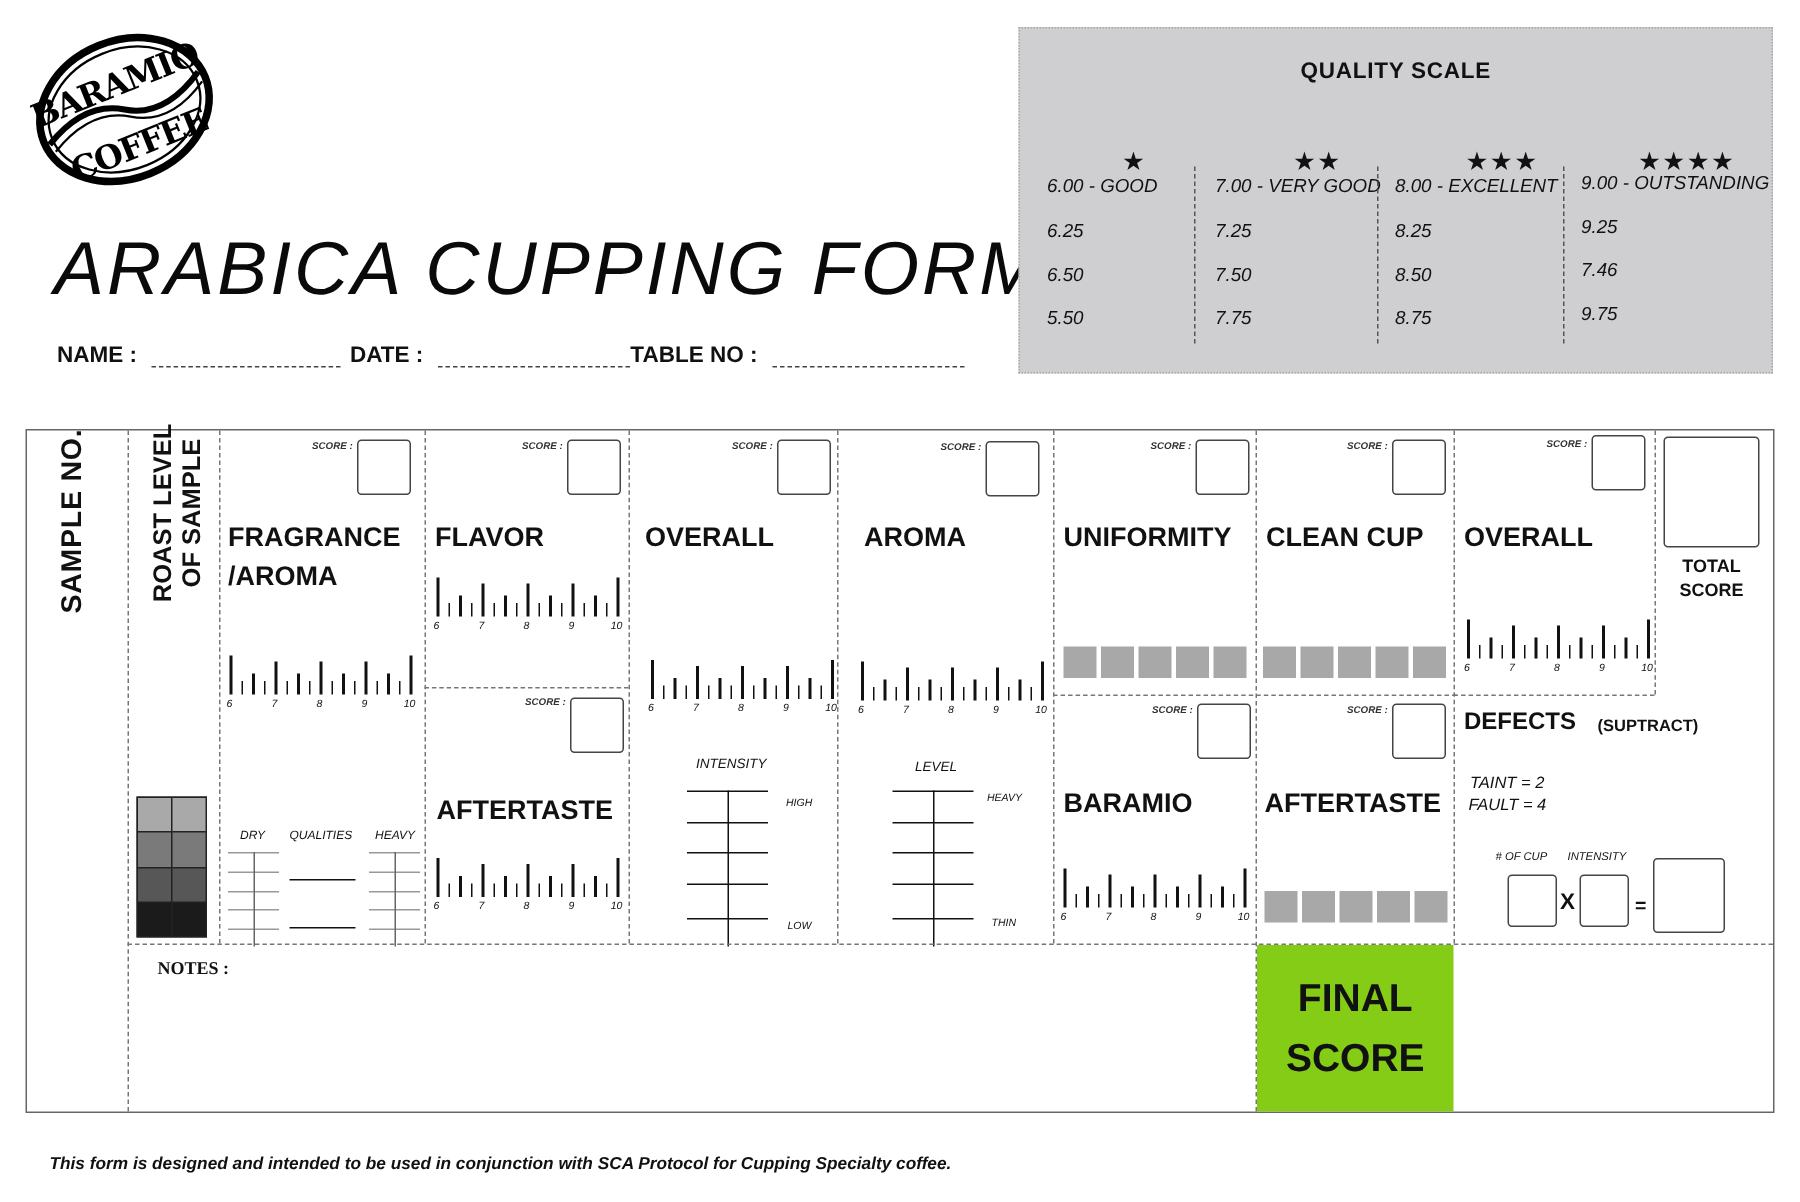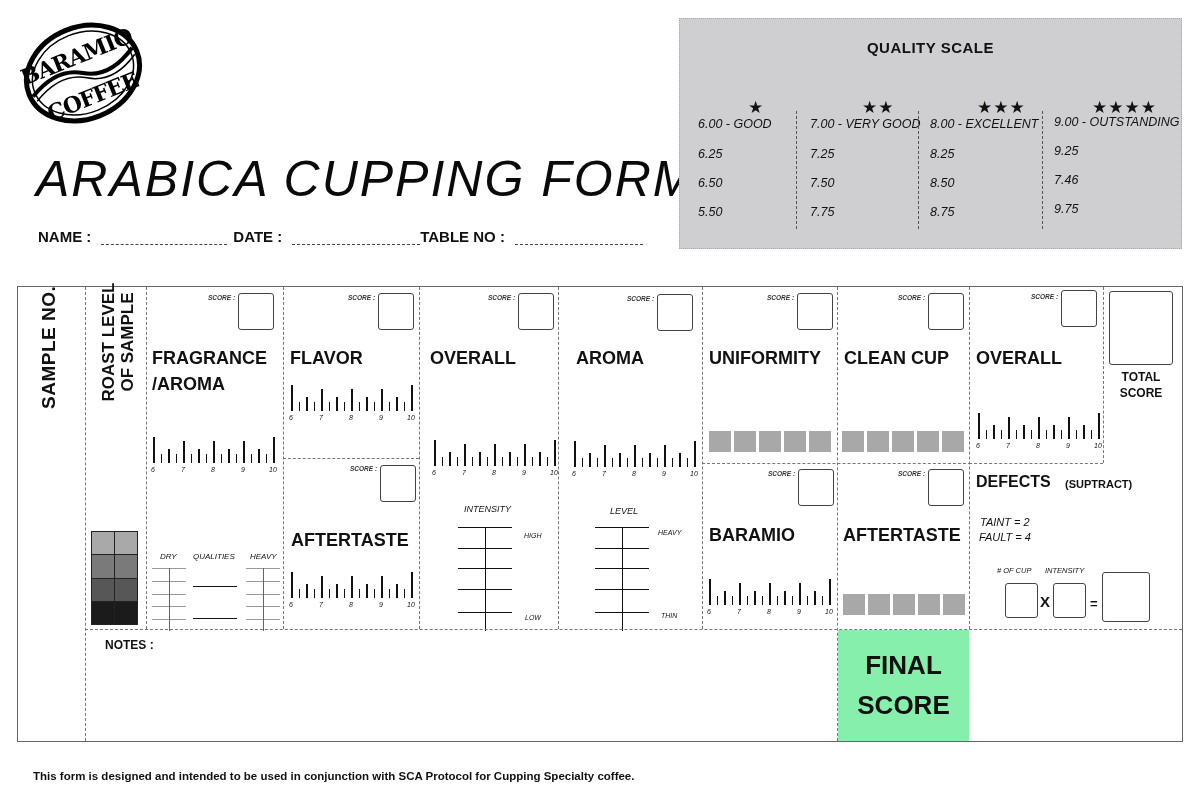--- a/index.html
+++ b/index.html
@@ -50,24 +50,24 @@
   .roast-chart { position: absolute; left: 73px; top: 244px; width: 47px; height: 94px; border: 1px solid #222; display: grid;
     grid-template-columns: 1fr 1fr; grid-template-rows: repeat(4, 1fr); gap: 1px; background: #222; }
 
   .small-it { position: absolute; font-family: "Liberation Sans", sans-serif; font-style: italic; font-size: 8px; white-space: nowrap; }
   .mid-it { position: absolute; font-family: "Liberation Sans", sans-serif; font-style: italic; font-size: 11px; white-space: nowrap; }
 
   .ladder { position: absolute; }
   .ladder .rung { position: absolute; left: 0; width: 54px; border-top: 1.5px solid #111; }
   .ladder .spine { position: absolute; top: 0; bottom: -10px; left: 27px; border-left: 1.5px solid #111; }
 
-  .final { position: absolute; left: 820px; top: 343px; width: 131px; height: 111px; background: #86efac;
+  .final { position: absolute; left: 820px; top: 343px; width: 131px; height: 111px; background: #84cc16;
     font-family: "Liberation Sans", sans-serif; font-weight: bold; font-size: 26px; text-align: center; line-height: 40px; padding-top: 15px; }
 
-  .footer { left: 33px; top: 770px; font-family: "Liberation Sans", sans-serif; font-weight: bold; font-size: 11.5px; white-space: nowrap; }
+  .footer { left: 33px; top: 770px; font-family: "Liberation Sans", sans-serif; font-style: italic; font-weight: bold; font-size: 11.5px; white-space: nowrap; }
 </style>
 </head>
 <body>
 
 <div class="abs logo">
   <svg width="126" height="110" viewBox="0 0 126 110">
     <g transform="rotate(-22 63 55)">
       <ellipse cx="63" cy="55" rx="58" ry="46" fill="#fff" stroke="#000" stroke-width="5"></ellipse>
       <ellipse cx="63" cy="55" rx="52" ry="40" fill="none" stroke="#000" stroke-width="1.5"></ellipse>
       <path d="M8 58 Q 40 40 63 55 T 118 50" fill="none" stroke="#000" stroke-width="4"></path>
@@ -443,21 +443,21 @@
   <div class="mid-it" style="left:961px;top:244px;">FAULT = 4</div>
   <div class="small-it" style="left:979px;top:279px;font-size:7.5px;"># OF CUP</div>
   <div class="small-it" style="left:1027px;top:279px;font-size:7.5px;">INTENSITY</div>
   <div class="score-box" style="left:987px;top:296px;width:33px;height:35px;"></div>
   <div class="cat-title" style="left:1022px;top:302px;font-size:15px;">X</div>
   <div class="score-box" style="left:1035px;top:296px;width:33px;height:35px;"></div>
   <div class="cat-title" style="left:1072px;top:304px;font-size:13px;">=</div>
   <div class="score-box" style="left:1084px;top:285px;width:48px;height:50px;"></div>
 
   <div class="hline" style="left:67px;top:342px;width:1097px;"></div>
-  <div class="mid-it" style="left:87px;top:351px;font-style:normal;font-weight:bold;font-size:12px;">NOTES :</div>
+  <div class="mid-it" style="left:87px;top:351px;font-style:normal;font-weight:bold;font-size:12px;font-family:Liberation Serif, serif;">NOTES :</div>
   <div class="abs" style="left:80px;top:365px;width:730px;height:85px;"></div>
 
   <div class="final">
     <div>FINAL</div>
     <div>SCORE</div>
   </div>
   <div class="abs" style="left:953px;top:345px;width:210px;height:107px;"></div>
 </div>
 
 <div class="abs footer">This form is designed and intended to be used in conjunction with SCA Protocol for Cupping  Specialty coffee.</div>

